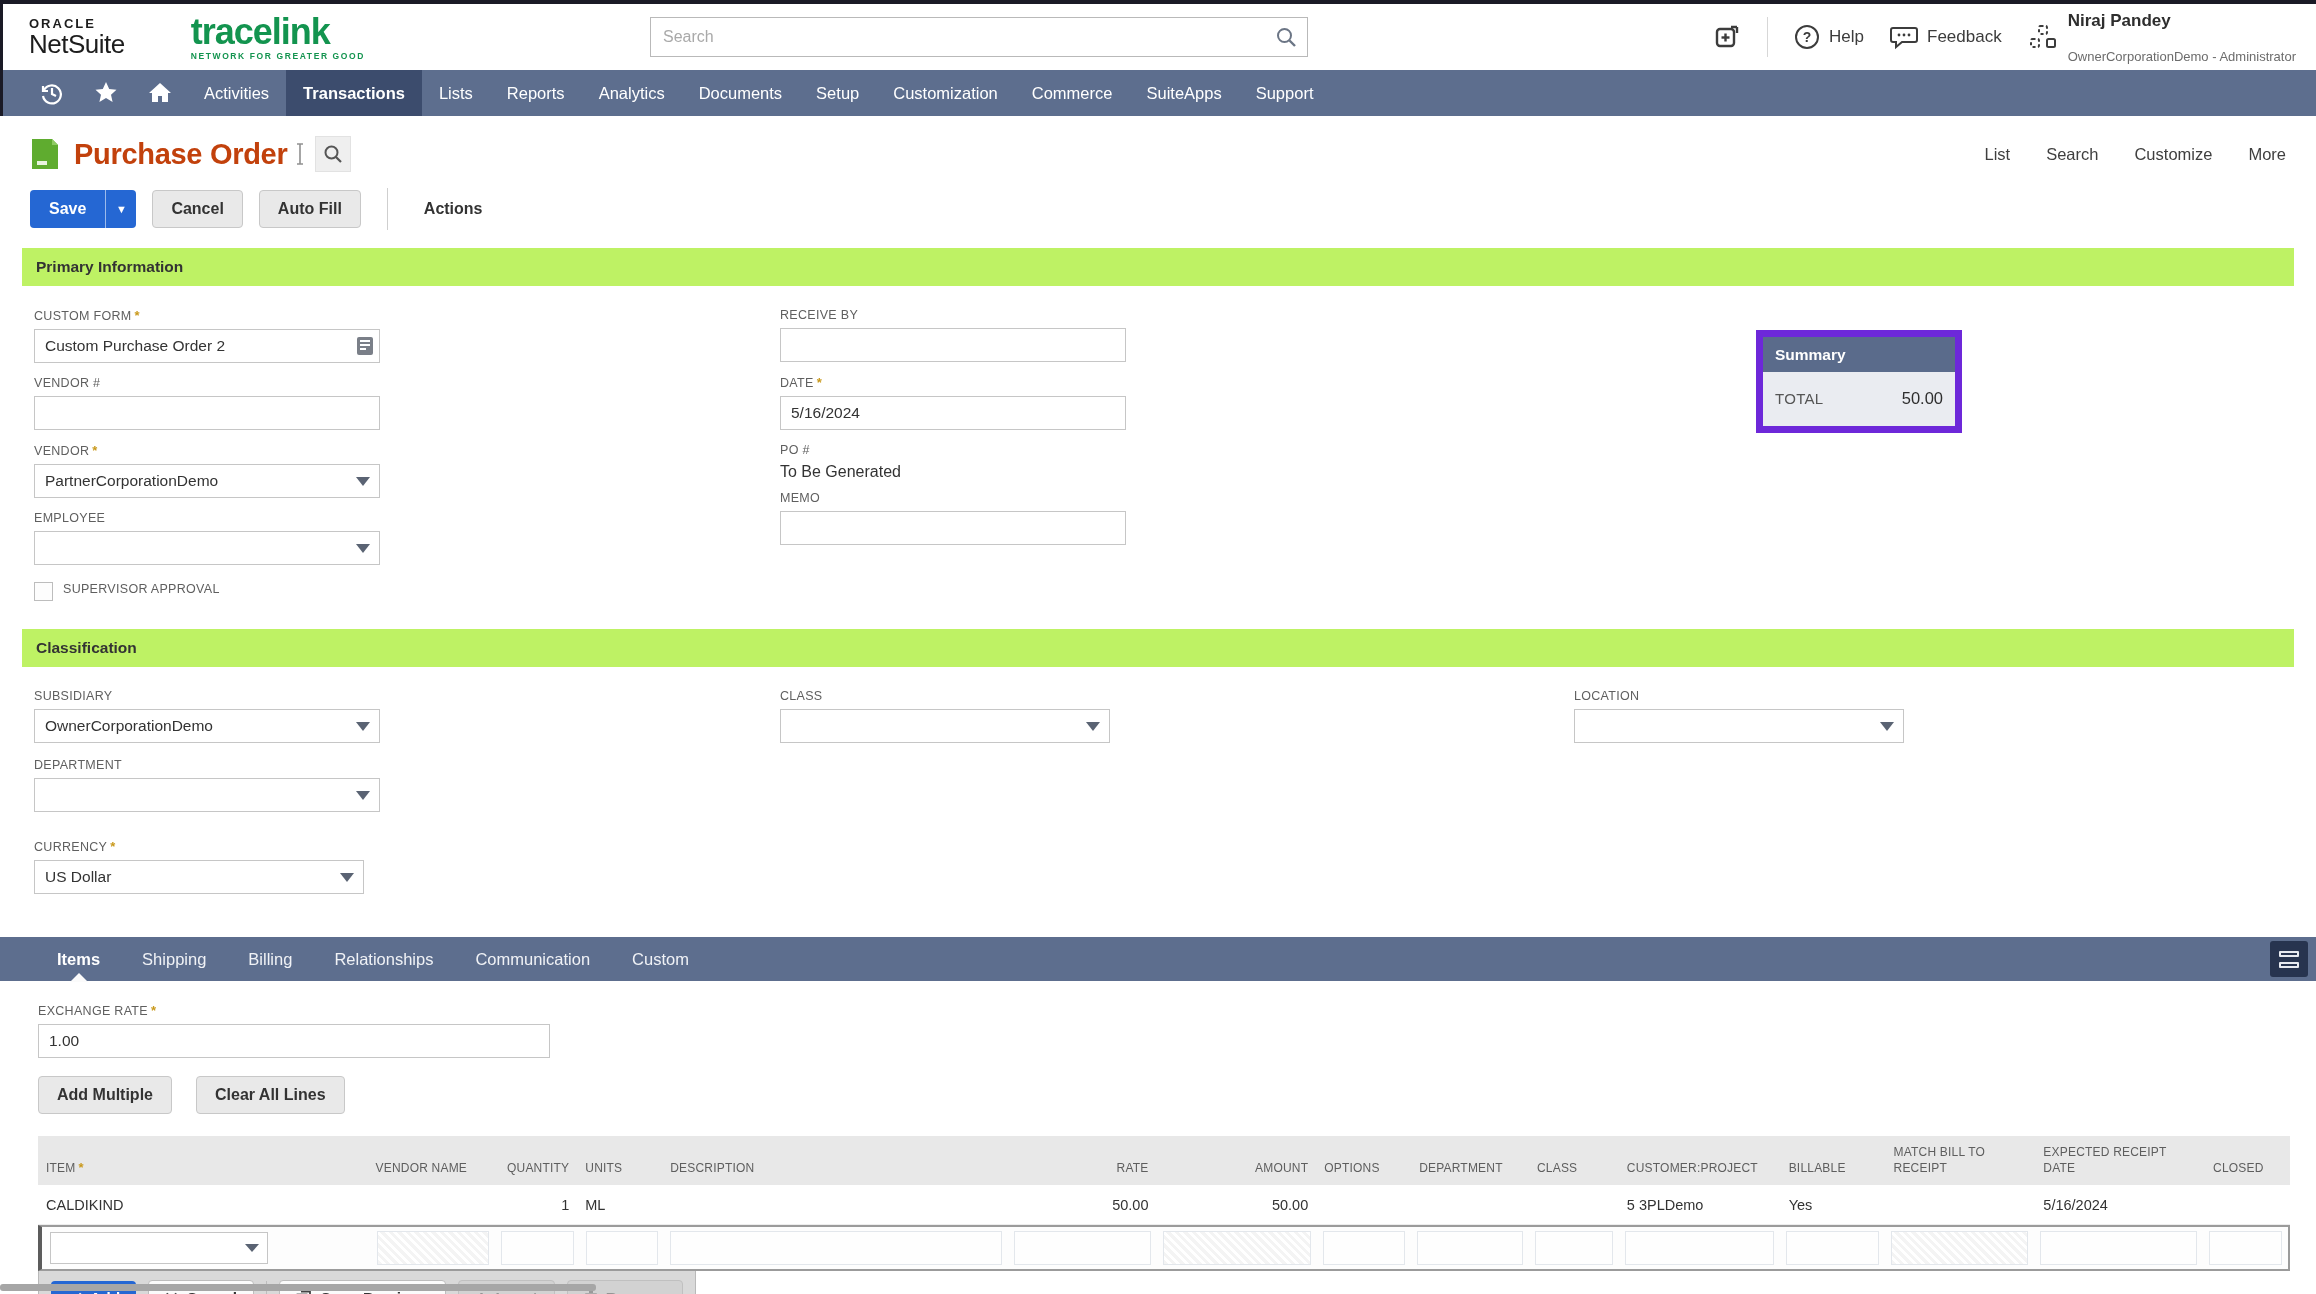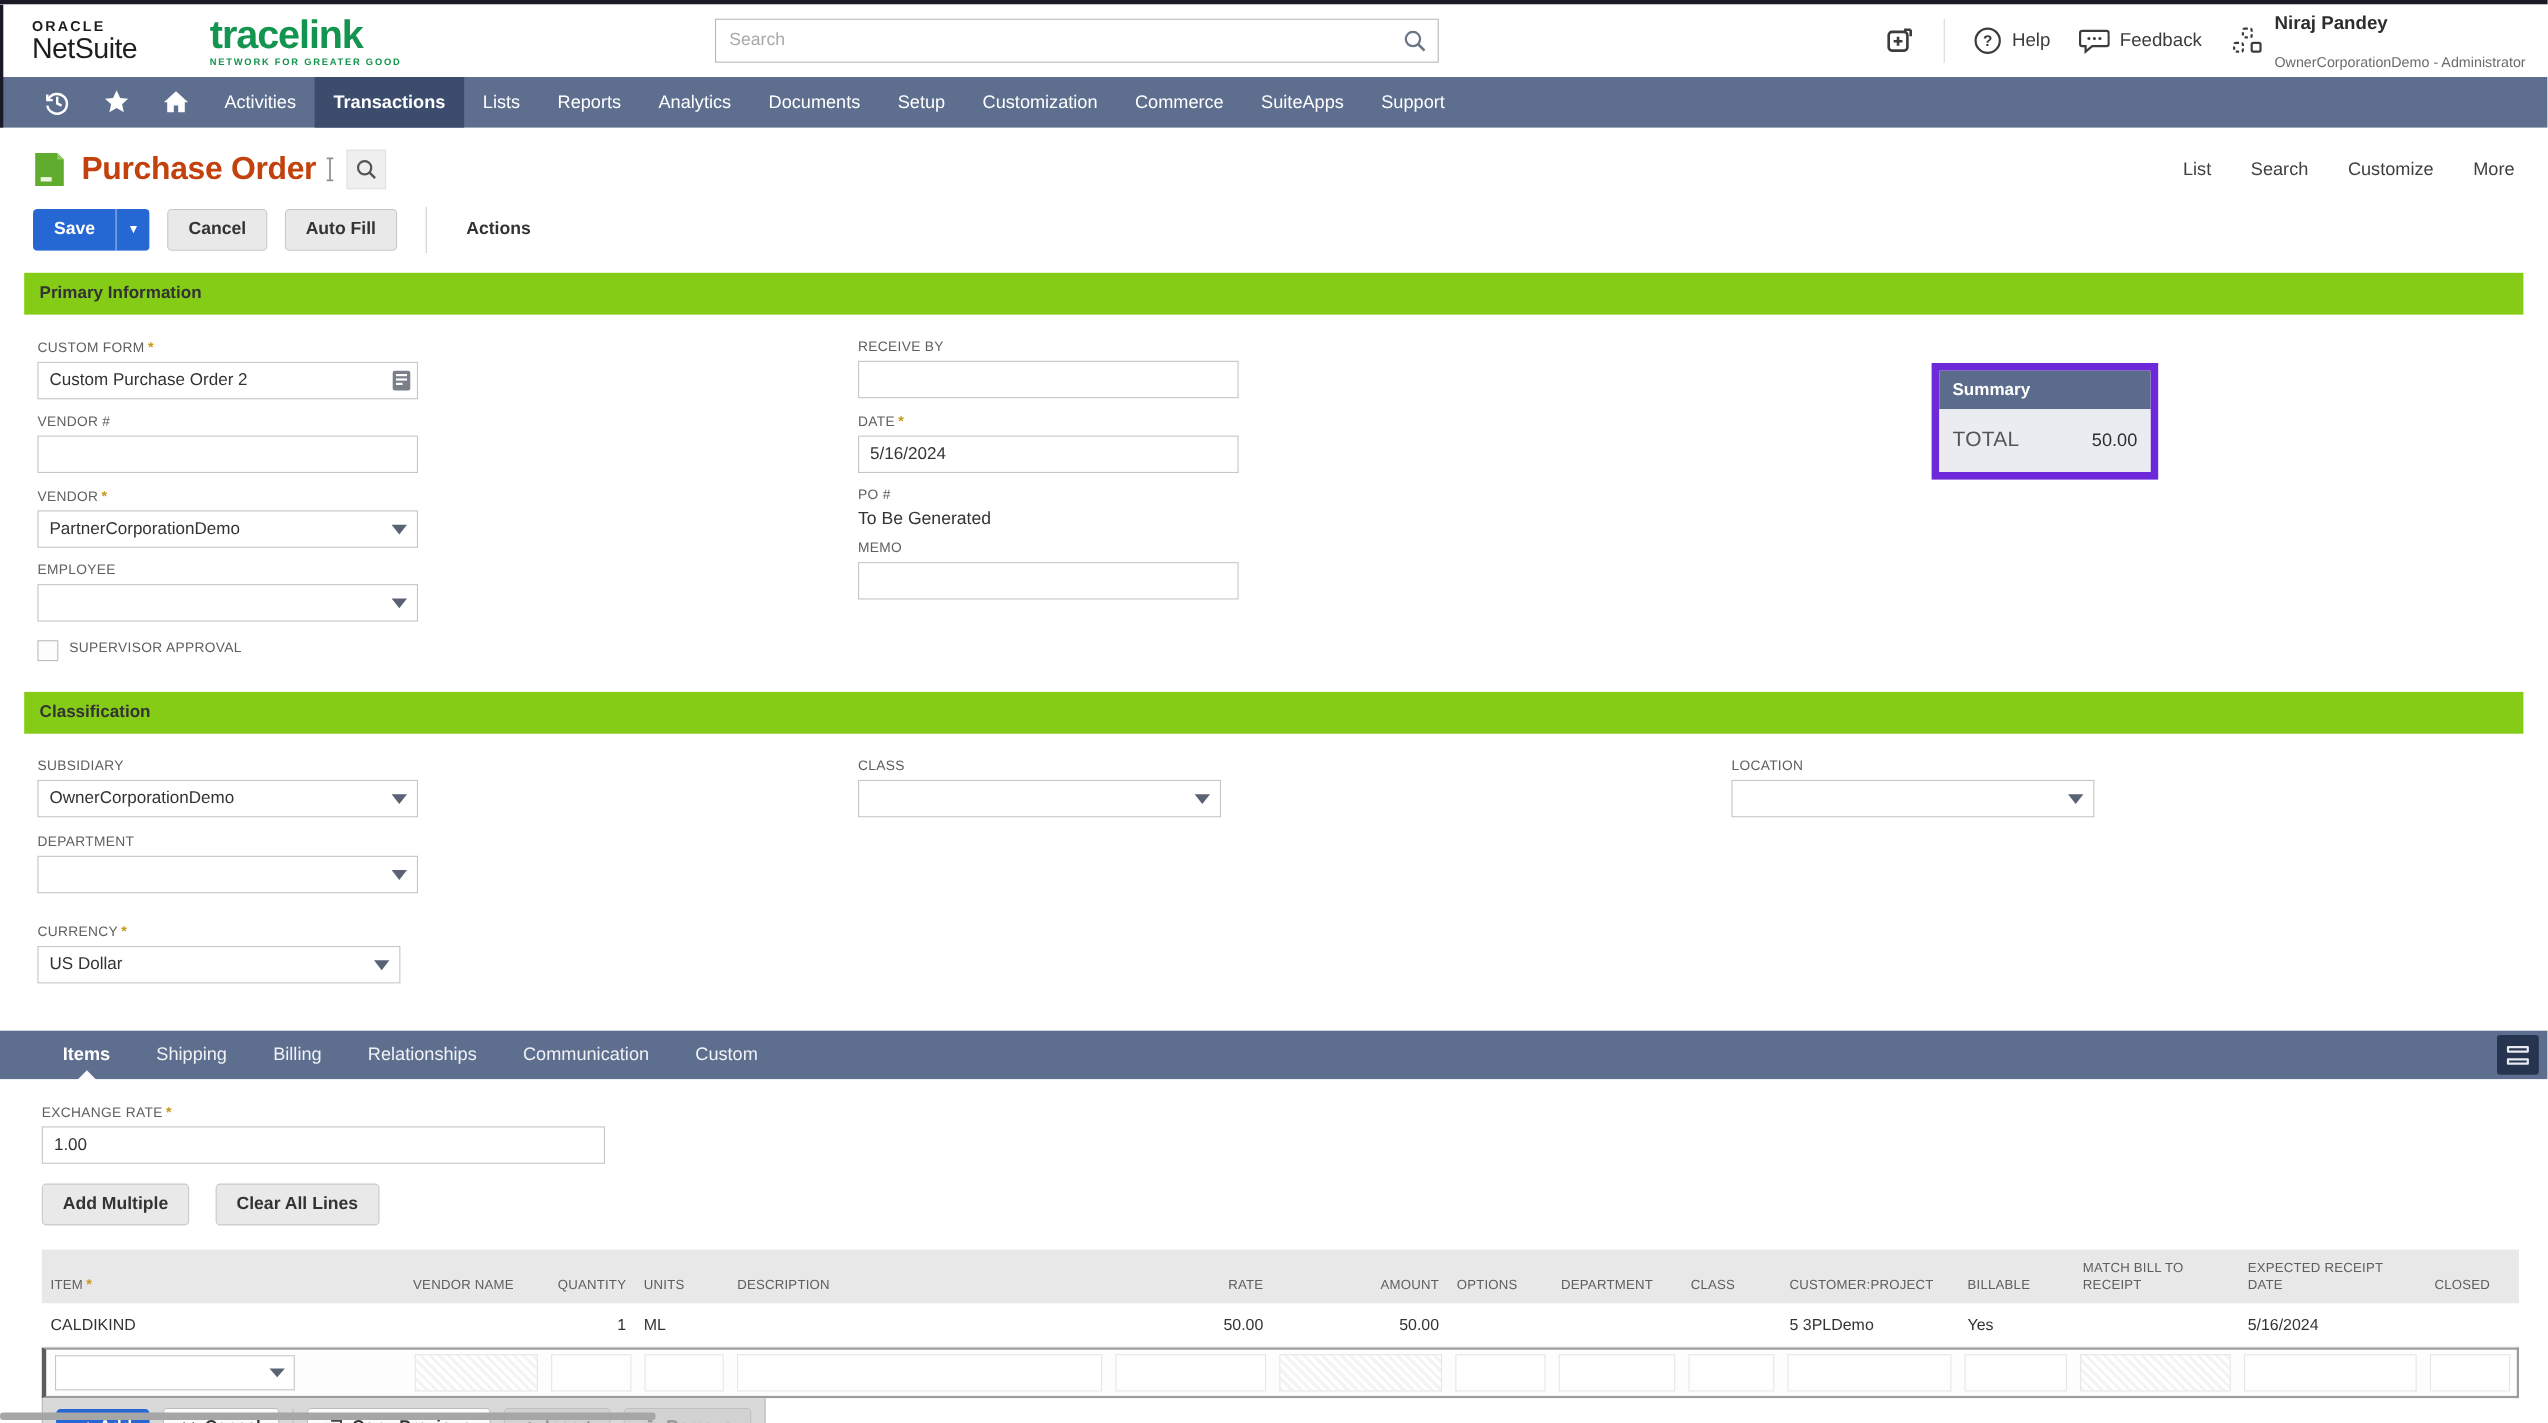--- a/index.html
+++ b/index.html
@@ -73,21 +73,21 @@
   .btn-blue-arrow { background: #2567d3; color: #fff; width: 30px; display: flex; align-items: center; justify-content: center; font-size: 11px; }
   .btn-gray {
     background: #e9e9e9; border: 1px solid #c8c8c8; border-radius: 4px; color: #333;
     font-weight: bold; font-size: 16px; padding: 9px 18px; margin-left: 16px; cursor: pointer;
   }
   .tb-divider { width: 1px; height: 42px; background: #cfcfcf; margin: 0 26px 0 26px; }
   .btn-plain { font-weight: bold; font-size: 16px; color: #333; cursor: pointer; padding: 9px 10px; }
 
   
   .section-bar {
-    margin: 18px 22px 0 22px; height: 38px; background: #84cc16;
+    margin: 18px 22px 0 22px; height: 38px; background: #bef264;
     display: flex; align-items: center; padding-left: 14px;
     font-size: 15.5px; font-weight: bold; color: #333;
   }
   .form-area { position: relative; padding: 22px 0 10px 34px; display: flex; }
   .fcol { display: flex; flex-direction: column; }
   .fcol1 { width: 746px; }
   .fcol2 { width: 760px; }
   .fgroup { margin-bottom: 13px; }
   .f-label { font-size: 12.5px; color: #5f5f5f; letter-spacing: .3px; margin-bottom: 6px; }
   .req { color: #c9991c; font-weight: bold; margin-left: 3px; font-size: 13px; }
@@ -104,21 +104,21 @@
   }
   .input-icon { position: absolute; right: 6px; top: 7px; width: 18px; height: 20px; }
   .plain-value { font-size: 16px; color: #333; }
   .check-row { display: flex; align-items: flex-start; gap: 10px; margin-top: 4px; }
   .check-box { width: 19px; height: 19px; border: 1px solid #bdbdbd; background: #fdfdfd; cursor: pointer; }
 
   
   .summary-box { position: absolute; left: 1756px; top: 44px; width: 206px; border: 7px solid #6d28d9; }
   .summary-head { height: 35px; background: #5a6b8b; color: #fff; font-weight: bold; font-size: 15.5px; display: flex; align-items: center; padding-left: 12px; }
   .summary-body { background: #eaecf1; padding: 17px 12px 18px 12px; display: flex; justify-content: space-between; align-items: center; }
-  .summary-total-label { font-size: 19px; color: #555; letter-spacing: .3px; }
+  .summary-total-label { font-size: 15px; color: #555; letter-spacing: .3px; }
   .summary-total-value { font-size: 16.5px; color: #2e2e2e; }
 
   
   .tabbar { margin-top: 14px; height: 44px; background: #5d6e8e; display: flex; align-items: stretch; padding-left: 36px; position: relative; }
   .tab { display: flex; align-items: center; padding: 0 21px; color: #f0f2f6; font-size: 16.5px; cursor: pointer; position: relative; }
   .tab.active { font-weight: bold; color: #fff; }
   .tab.active::after {
     content: ""; position: absolute; left: 50%; bottom: -1px; transform: translateX(-50%);
     width: 0; height: 0; border-left: 9px solid transparent; border-right: 9px solid transparent; border-bottom: 9px solid #fbfbfb;
   }

